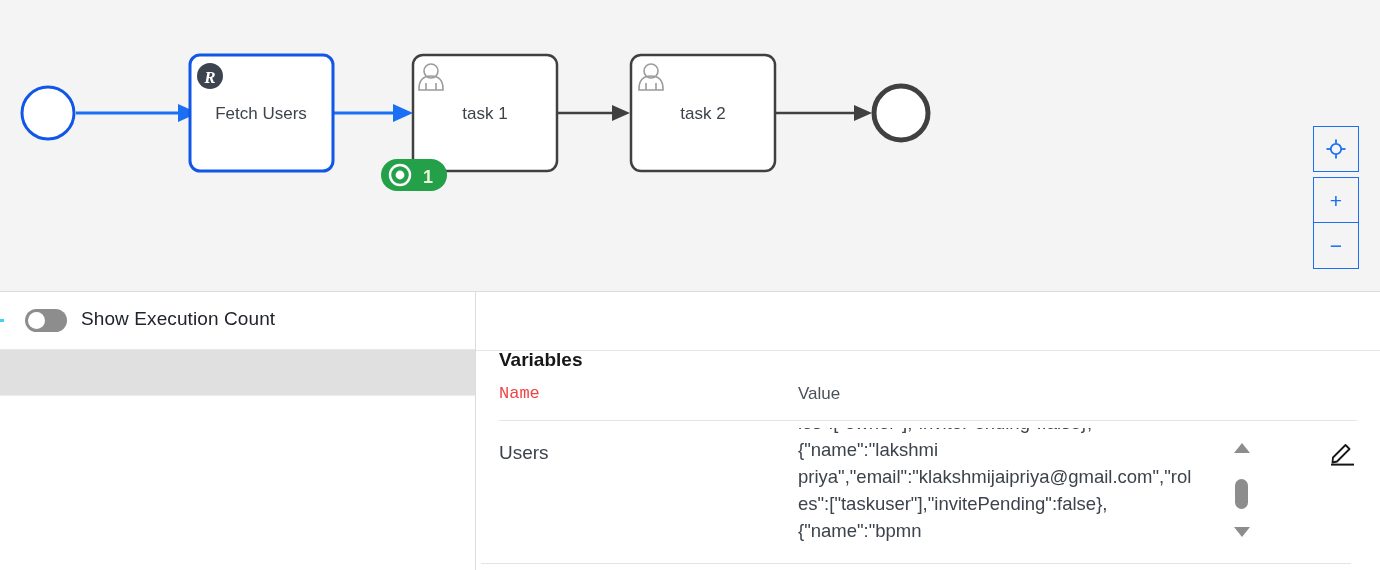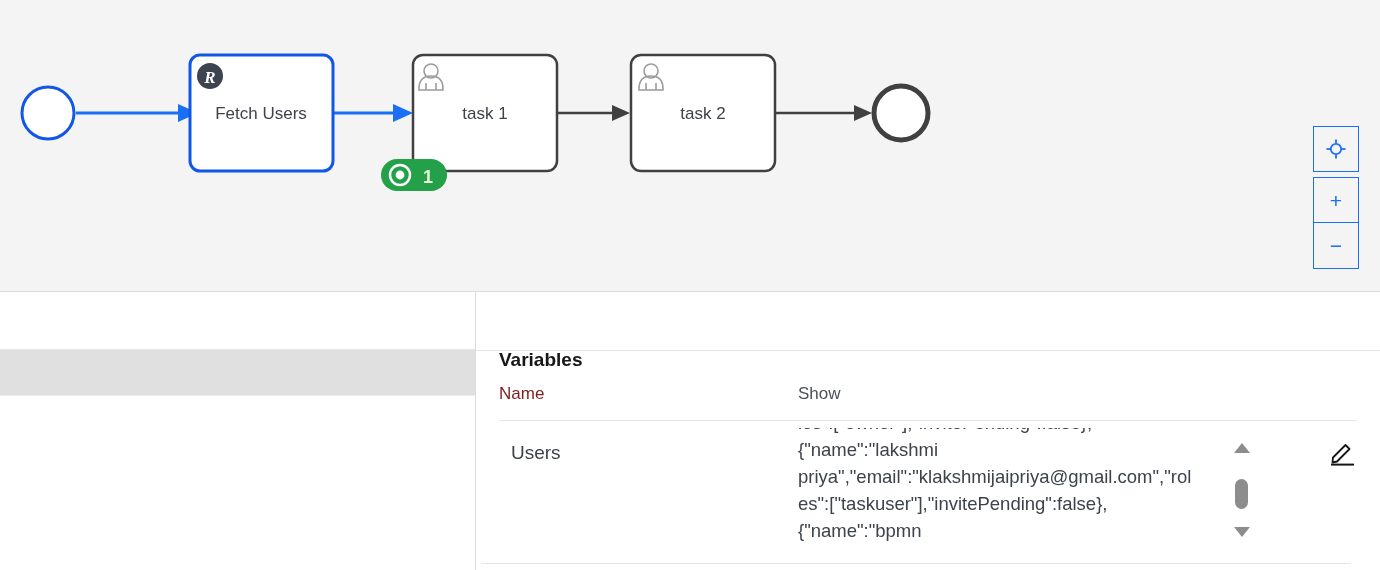--- a/index.html
+++ b/index.html
@@ -88,37 +88,37 @@
   .vars-title {
     position: absolute; left: 23px; top: 16px;
     font-size: 19px; font-weight: bold; color: #161616; margin-top: 41px;
   }
   .vars-head-rule {
     position: absolute; left: 0; top: 58px; width: 904px; height: 1px;
     background: #e6e6e6;
   }
   .col-name {
     position: absolute; left: 23px; top: 92px;
-    font-size: 17px; color: #7f1d1d;
+    font-size: 17px; color: #ef4444; font-family: Liberation Mono, monospace;
   }
   .col-value {
     position: absolute; left: 322px; top: 92px;
     font-size: 17px; color: #4b5159;
   }
   .row-rule-top {
     position: absolute; left: 23px; top: 128px; width: 858px; height: 1px;
     background: #e4e4e4;
   }
   .row-rule-bottom {
     position: absolute; left: 5px; top: 271px; width: 870px; height: 1px;
     background: #e4e4e4;
   }
   .cell-name {
     position: absolute; left: 23px; top: 150px;
-    font-size: 19px; color: #3d434b; margin-left: 12px;
+    font-size: 19px; color: #3d434b;
   }
   .value-box {
     position: absolute; left: 322px; top: 136px;
     width: 400px; height: 130px;
     overflow: hidden;
   }
   .value-text {
     position: absolute; left: 0; top: -19px;
     width: 400px;
     font-size: 18.5px; line-height: 27px; color: #3d434b;
@@ -233,29 +233,36 @@
         <span class="zoom-sign">−</span>
       </div>
     </div>
   </div>
 
   <div class="bottom">
     <div class="panel-divider-h"></div>
     <div class="panel-divider-v"></div>
 
     <div class="left-panel">
+      <div class="toggle-row">
+        <div class="left-edge-mark"></div>
+        <div class="toggle">
+          <div class="toggle-knob"></div>
+        </div>
+        <div class="toggle-label">Show Execution Count</div>
+      </div>
       <div class="grey-band"></div>
     </div>
 
     <div class="right-panel">
       <div class="vars-title">Variables</div>
       <div class="vars-head-rule"></div>
 
       <div class="col-name">Name</div>
-      <div class="col-value">Show</div>
+      <div class="col-value">Value</div>
 
       <div class="row-rule-top"></div>
 
       <div>
         <div class="cell-name">Users</div>
 
         <div class="value-box">
           <div class="value-text">les":["owner"],"invitePending":false},
 {"name":"lakshmi priya","email":"klakshmijaipriya@gmail.com","roles":["taskuser"],"invitePending":false},
 {"name":"bpmn</div>

